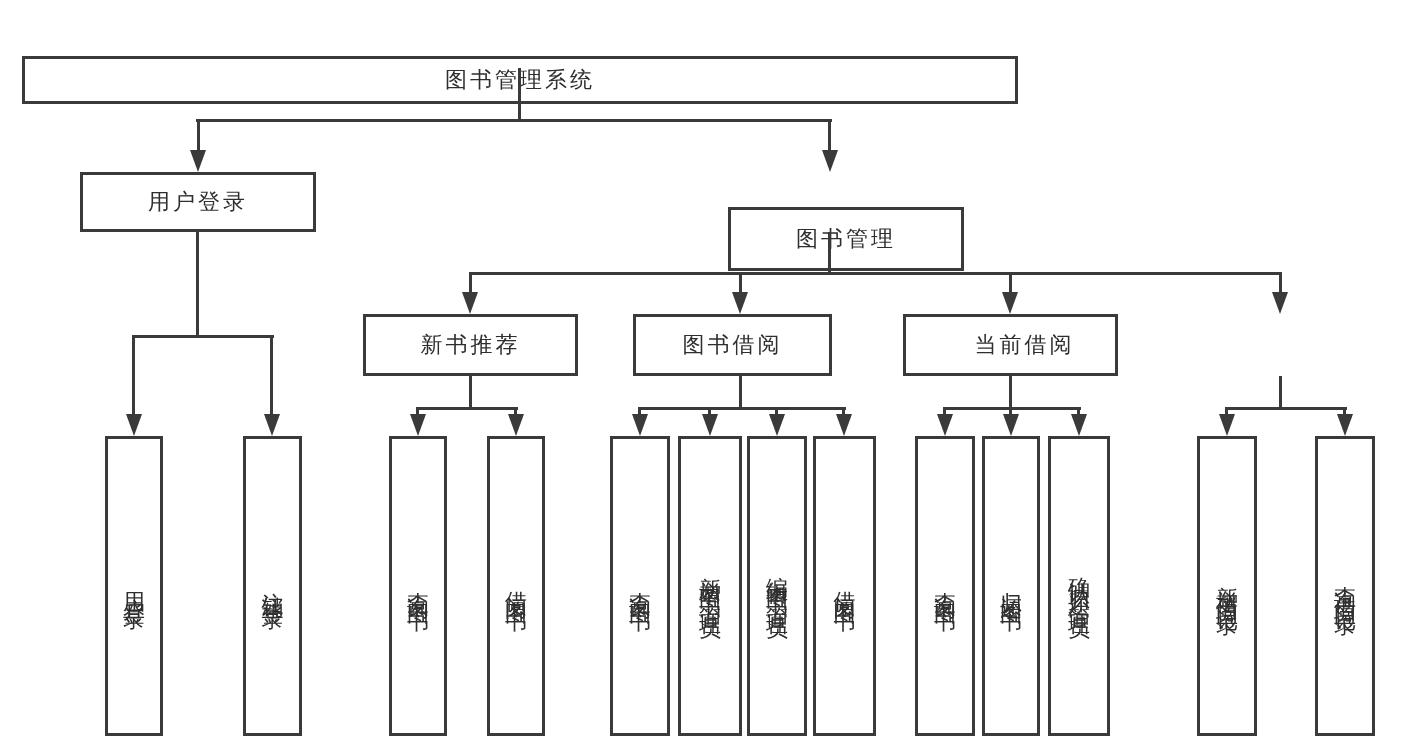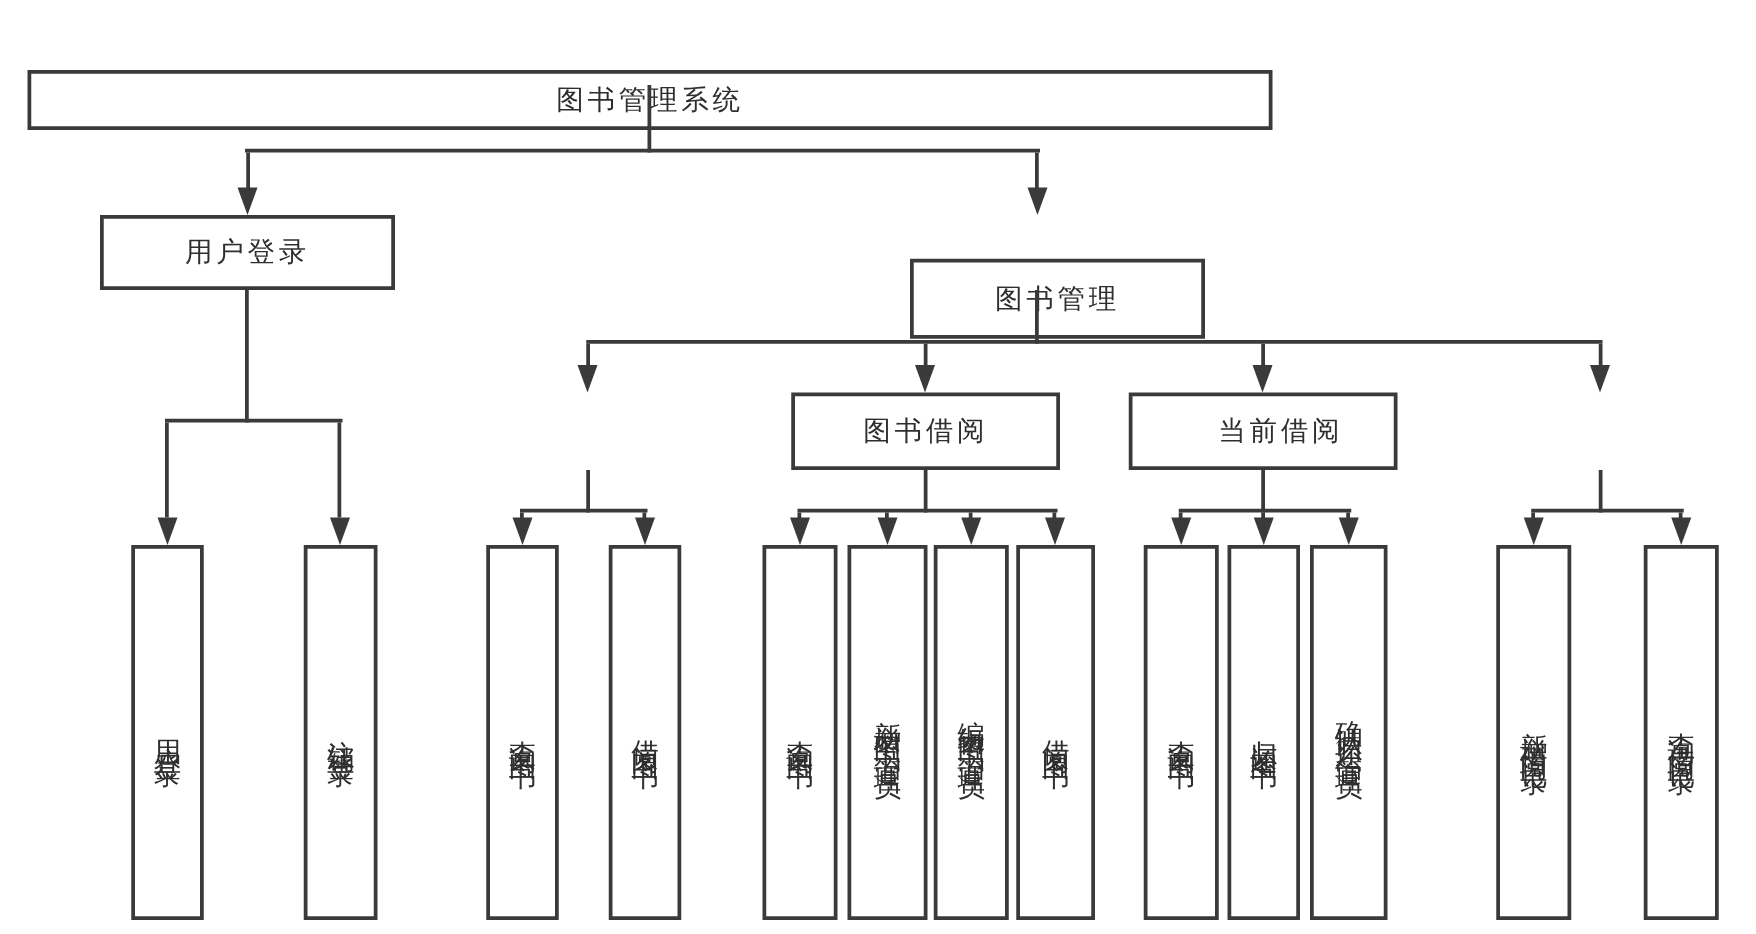--- a/index.html
+++ b/index.html
@@ -74,21 +74,24 @@
   <div class="line" style="left:469px;top:272px;width:813px;height:3px;"></div>
   <div class="line" style="left:469px;top:275px;width:3px;height:18px;"></div>
   <div class="line" style="left:739px;top:275px;width:3px;height:18px;"></div>
   <div class="line" style="left:1009px;top:275px;width:3px;height:18px;"></div>
   <div class="line" style="left:1279px;top:275px;width:3px;height:18px;"></div>
   <div class="arrow" style="left:462px;top:292px;"></div>
   <div class="arrow" style="left:732px;top:292px;"></div>
   <div class="arrow" style="left:1002px;top:292px;"></div>
   <div class="arrow" style="left:1272px;top:292px;"></div>
 
-  <div class="box hbox" style="left:633px;top:314px;width:215px;height:62px;">
+  <div class="box hbox" style="left:363px;top:314px;width:215px;height:62px;">
+    <span>新书推荐</span>
+  </div>
+  <div class="box hbox" style="left:633px;top:314px;width:199px;height:62px;">
     <span>图书借阅</span>
   </div>
   <div class="box hbox" style="left:903px;top:314px;width:215px;height:62px;padding-left:28px;">
     <span>当前借阅</span>
   </div>
 
   <div class="line" style="left:469px;top:376px;width:3px;height:34px;"></div>
   <div class="line" style="left:416px;top:407px;width:102px;height:3px;"></div>
   <div class="line" style="left:416px;top:410px;width:3px;height:5px;"></div>
   <div class="line" style="left:514px;top:410px;width:3px;height:5px;"></div>

